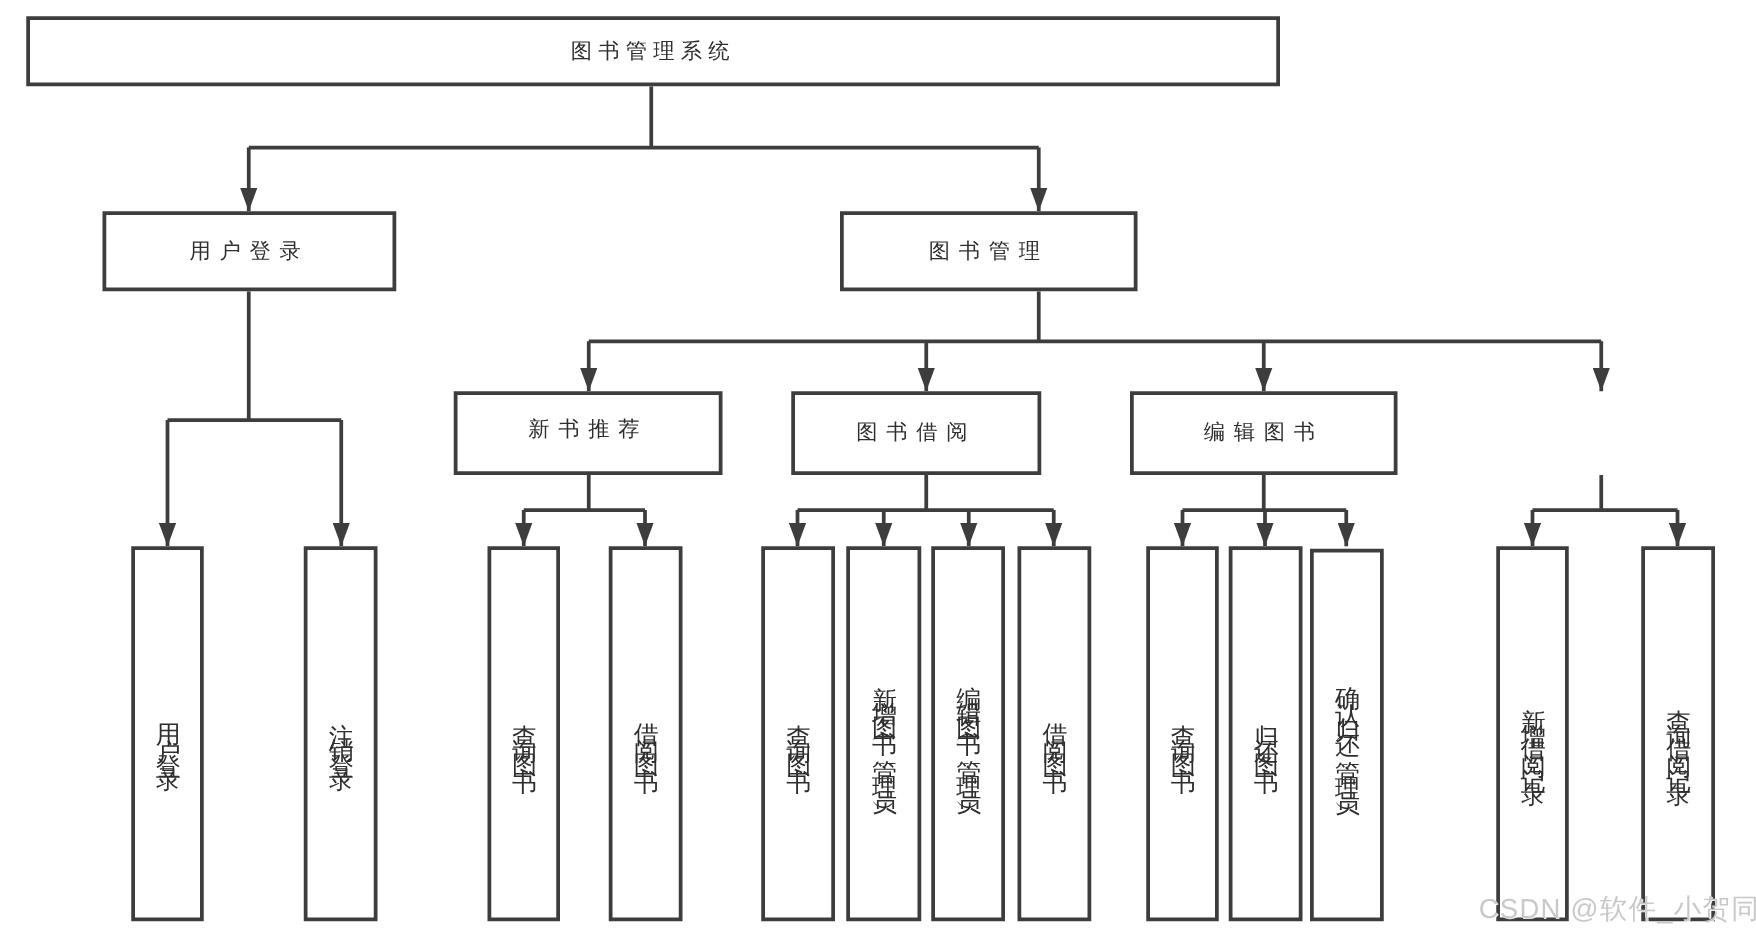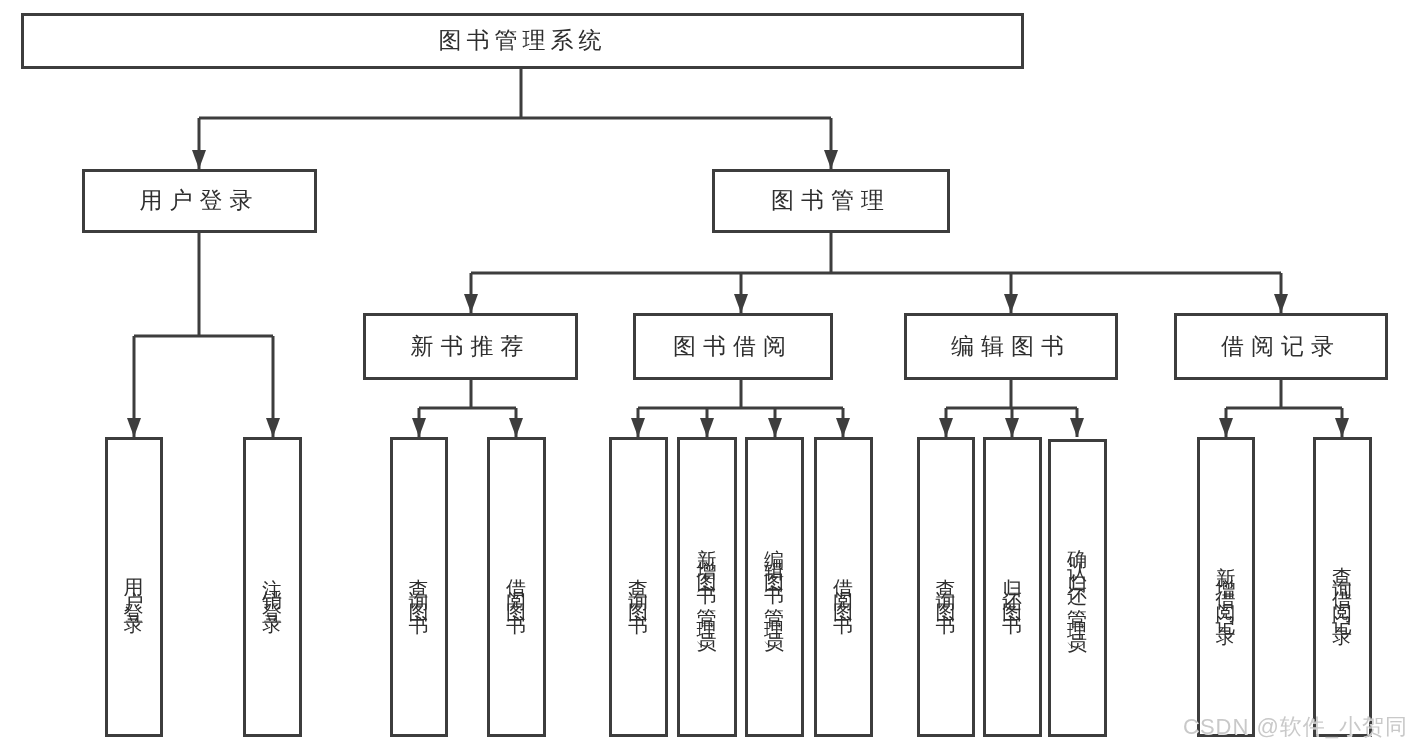--- a/index.html
+++ b/index.html
@@ -16,21 +16,21 @@
     box-sizing:border-box;
     background:#ffffff;
     border:3px solid #3d3d3d;
     display:flex;
     align-items:center;
     justify-content:center;
     color:#2e2e2e;
     z-index:2;
   }
   .node .label{
-    font-size:23px;
+    font-size:17px;
     letter-spacing:5px;
     white-space:nowrap;
     line-height:1.2;
   }
   .node.lvl .label{letter-spacing:7px;}
   .node.v .label{
     writing-mode:vertical-rl;
     text-orientation:mixed;
     font-size:20px;
     letter-spacing:12px;
@@ -91,35 +91,32 @@
     </g>
   </svg>
 
   <div class="node" style="left:21px;top:13px;width:1003px;height:56px;">
     <span class="label">图书管理系统</span>
   </div>
 
   <div class="node lvl" style="left:82px;top:169px;width:235px;height:64px;">
     <span class="label">用户登录</span>
   </div>
-  <div class="node lvl" style="left:712px;top:169px;width:238px;height:64px;">
+  <div class="node lvl" style="left:672px;top:169px;width:238px;height:64px;">
     <span class="label">图书管理</span>
   </div>
 
-  <div class="node lvl" style="left:363px;top:313px;width:215px;height:67px;">
+  <div class="node lvl" style="left:363px;top:313px;width:215px;height:67px;font-family:Liberation Mono, monospace;">
     <span class="label">新书推荐</span>
   </div>
   <div class="node lvl" style="left:633px;top:313px;width:200px;height:67px;">
     <span class="label">图书借阅</span>
   </div>
   <div class="node lvl" style="left:904px;top:313px;width:214px;height:67px;">
     <span class="label">编辑图书</span>
-  </div>
-  <div class="node lvl" style="left:1174px;top:313px;width:214px;height:67px;">
-    <span class="label">借阅记录</span>
   </div>
 
   <div class="node v" style="left:105px;top:437px;width:58px;height:300px;">
     <span class="label">用户登录</span>
   </div>
   <div class="node v" style="left:243px;top:437px;width:59px;height:300px;">
     <span class="label">注销登录</span>
   </div>
 
   <div class="node v" style="left:390px;top:437px;width:58px;height:300px;">

